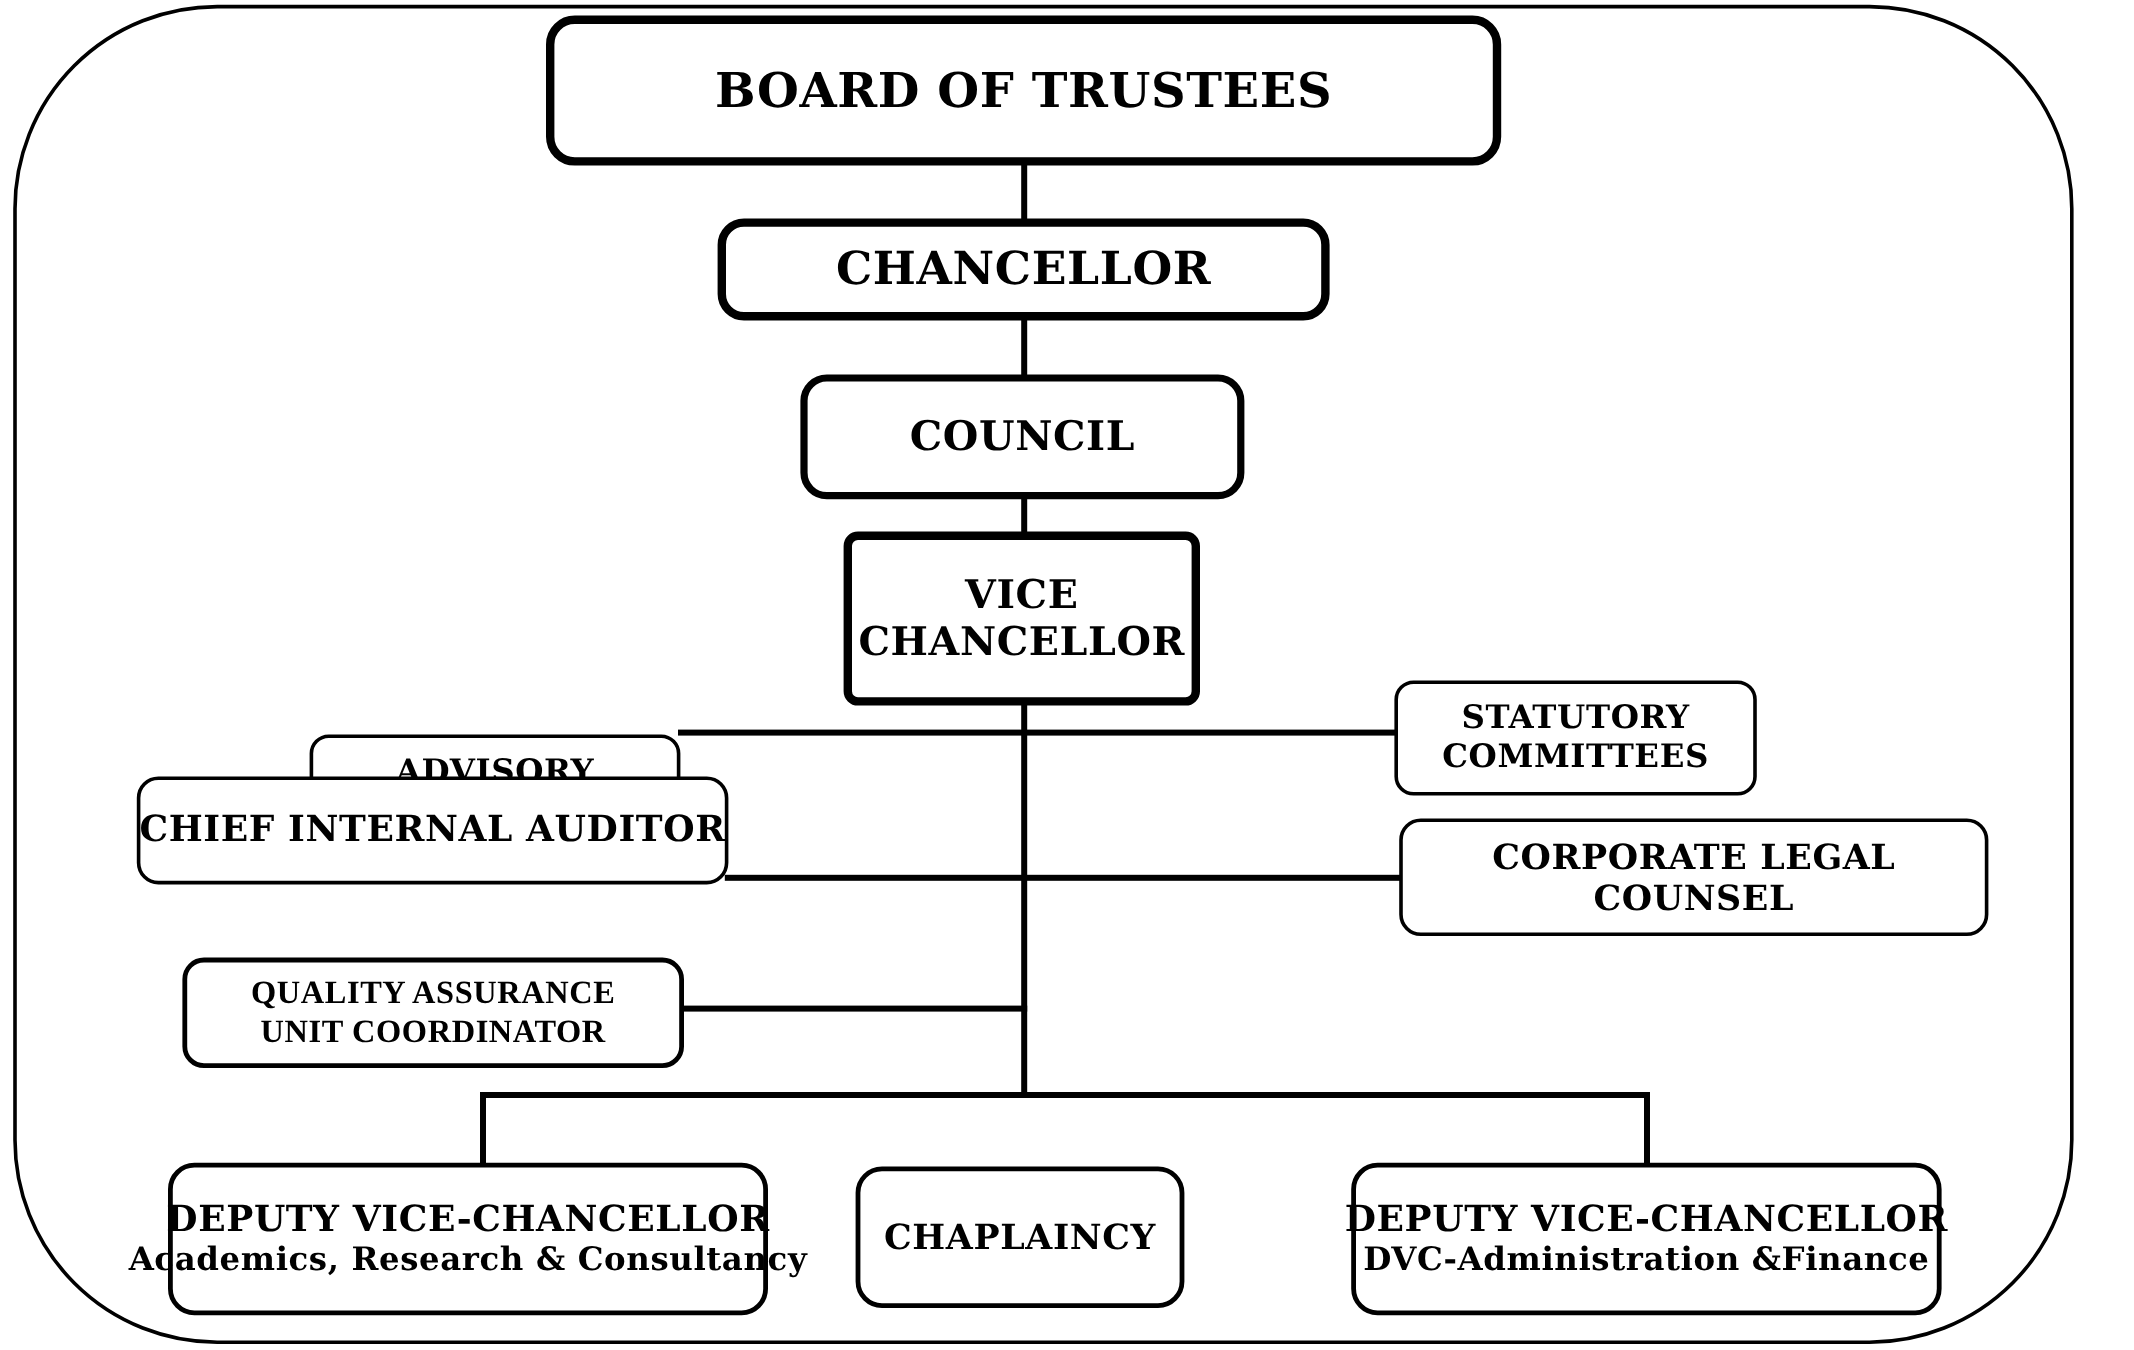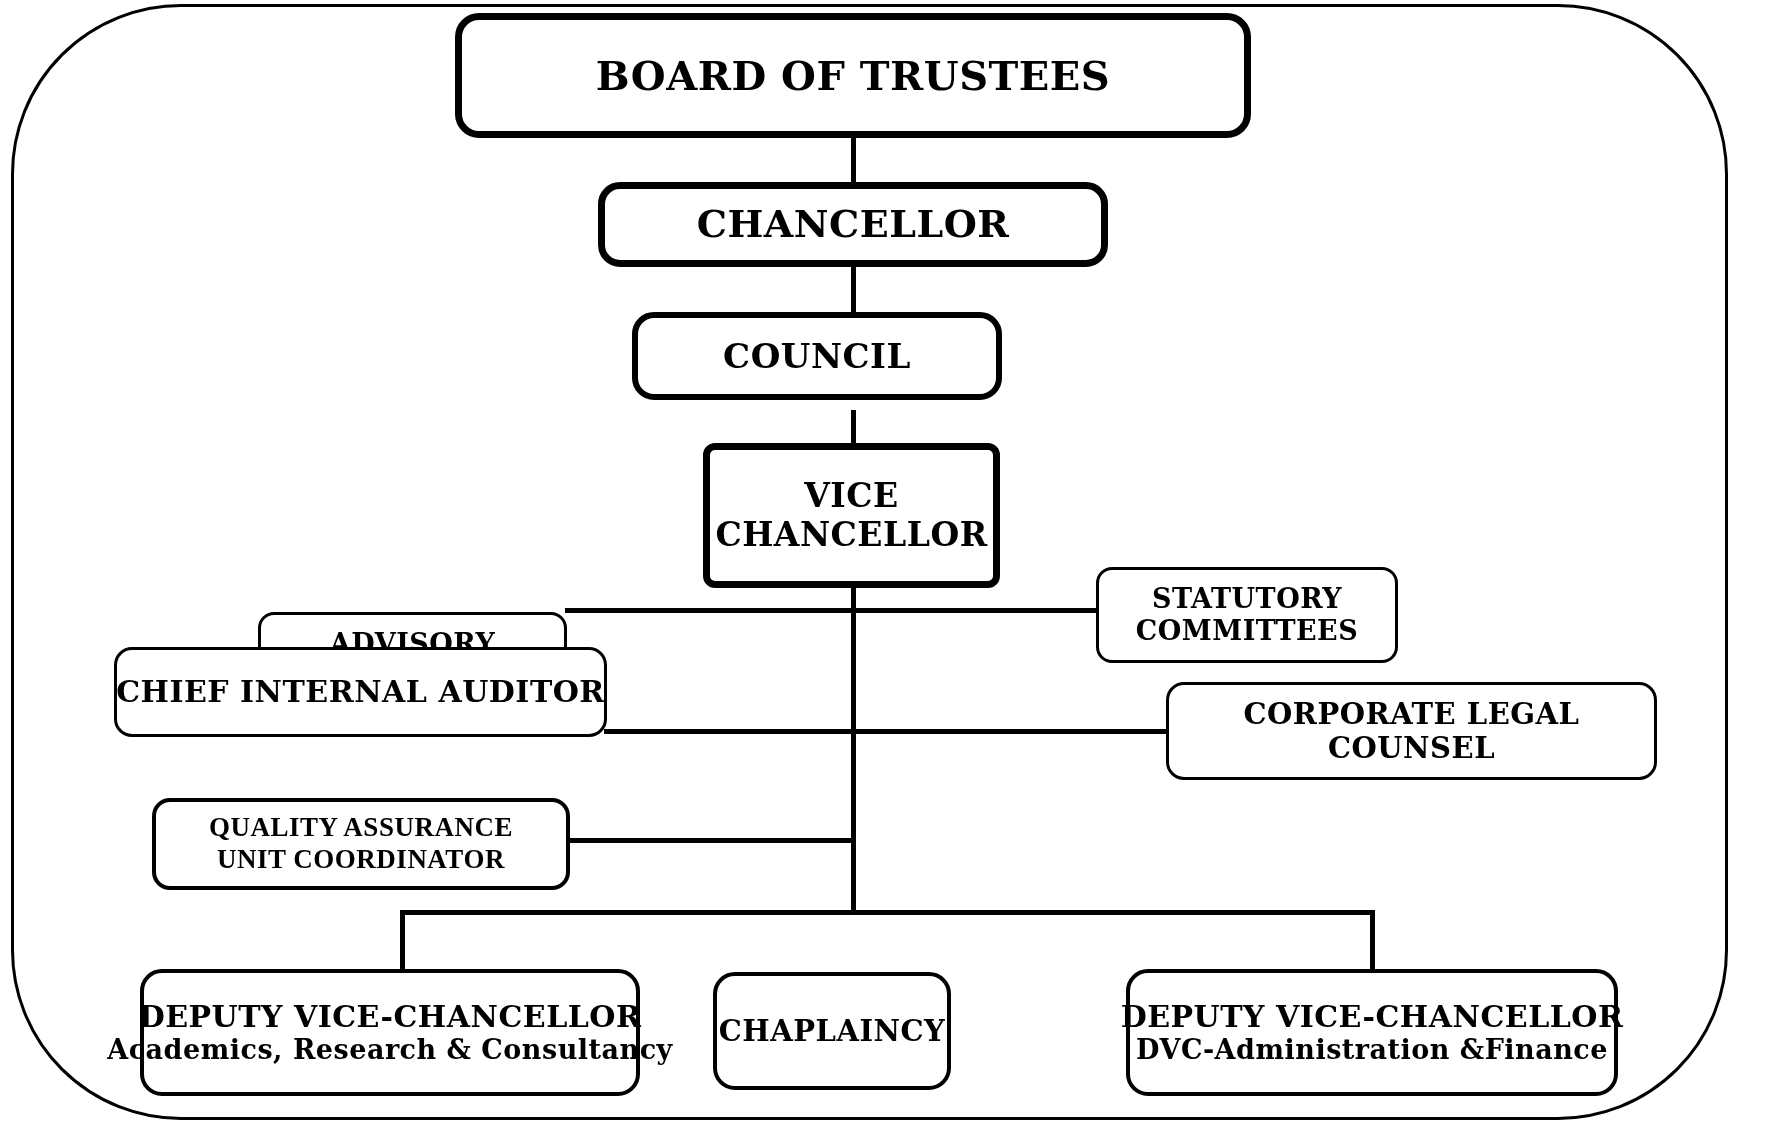--- a/index.html
+++ b/index.html
@@ -70,35 +70,35 @@
   <div class="edge" style="left:1370px; top:910px; width:5px; height:62px;"></div>
 
   <div class="node" style="left:455px; top:13px; width:796px; height:125px; border-width:7px; border-radius:24px; font-size:40px;">
     <span class="line">BOARD OF TRUSTEES</span>
   </div>
 
   <div class="node" style="left:598px; top:182px; width:510px; height:85px; border-width:7px; border-radius:22px; font-size:38px;">
     <span class="line">CHANCELLOR</span>
   </div>
 
-  <div class="node" style="left:632px; top:312px; width:370px; height:88px; border-width:6px; border-radius:22px; font-size:34px;">
+  <div class="node" style="left:667px; top:312px; width:370px; height:104px; border-width:6px; border-radius:22px; font-size:34px;">
     <span class="line">COUNCIL</span>
   </div>
 
   <div class="node" style="left:703px; top:443px; width:297px; height:145px; border-width:7px; border-radius:12px; font-size:33px;">
     <span class="line">VICE</span>
     <span class="line">CHANCELLOR</span>
   </div>
 
   <div class="node" style="left:258px; top:564px; width:309px; height:96px; border-width:3px; border-radius:16px; font-size:27px;margin-top:48px;">
     <span class="line">ADVISORY</span>
     <span class="line">COMMITTEES</span>
   </div>
 
-  <div class="node" style="left:1096px; top:567px; width:302px; height:96px; border-width:3px; border-radius:16px; font-size:27px;text-align:center;">
+  <div class="node" style="left:1162px; top:567px; width:302px; height:96px; border-width:3px; border-radius:16px; font-size:27px;text-align:center;">
     <span class="line">STATUTORY</span>
     <span class="line">COMMITTEES</span>
   </div>
 
   <div class="node" style="left:114px; top:647px; width:493px; height:90px; border-width:3px; border-radius:18px; font-size:30px;">
     <span class="line">CHIEF INTERNAL AUDITOR</span>
   </div>
 
   <div class="node" style="left:1166px; top:682px; width:491px; height:98px; border-width:3px; border-radius:18px; font-size:29px;justify-content:center;">
     <span class="line">CORPORATE LEGAL</span>
@@ -108,21 +108,21 @@
   <div class="node" style="left:152px; top:798px; width:418px; height:92px; border-width:4px; border-radius:18px; font-size:27px;font-family:Liberation Serif, serif;">
     <span class="line">QUALITY ASSURANCE</span>
     <span class="line">UNIT COORDINATOR</span>
   </div>
 
   <div class="node" style="left:140px; top:969px; width:500px; height:127px; border-width:4px; border-radius:22px; font-size:30px;">
     <span class="line">DEPUTY VICE-CHANCELLOR</span>
     <span class="subtitle" style="font-size:27px;">Academics, Research &amp; Consultancy</span>
   </div>
 
-  <div class="node" style="left:713px; top:972px; width:238px; height:118px; border-width:4px; border-radius:22px; font-size:29px;">
+  <div class="node" style="left:713px; top:972px; width:274px; height:118px; border-width:4px; border-radius:22px; font-size:29px;">
     <span class="line">CHAPLAINCY</span>
   </div>
 
   <div class="node" style="left:1126px; top:969px; width:492px; height:127px; border-width:4px; border-radius:22px; font-size:30px;">
     <span class="line">DEPUTY VICE-CHANCELLOR</span>
     <span class="subtitle" style="font-size:27px;">DVC-Administration &amp;Finance</span>
   </div>
 
 </div>
 

